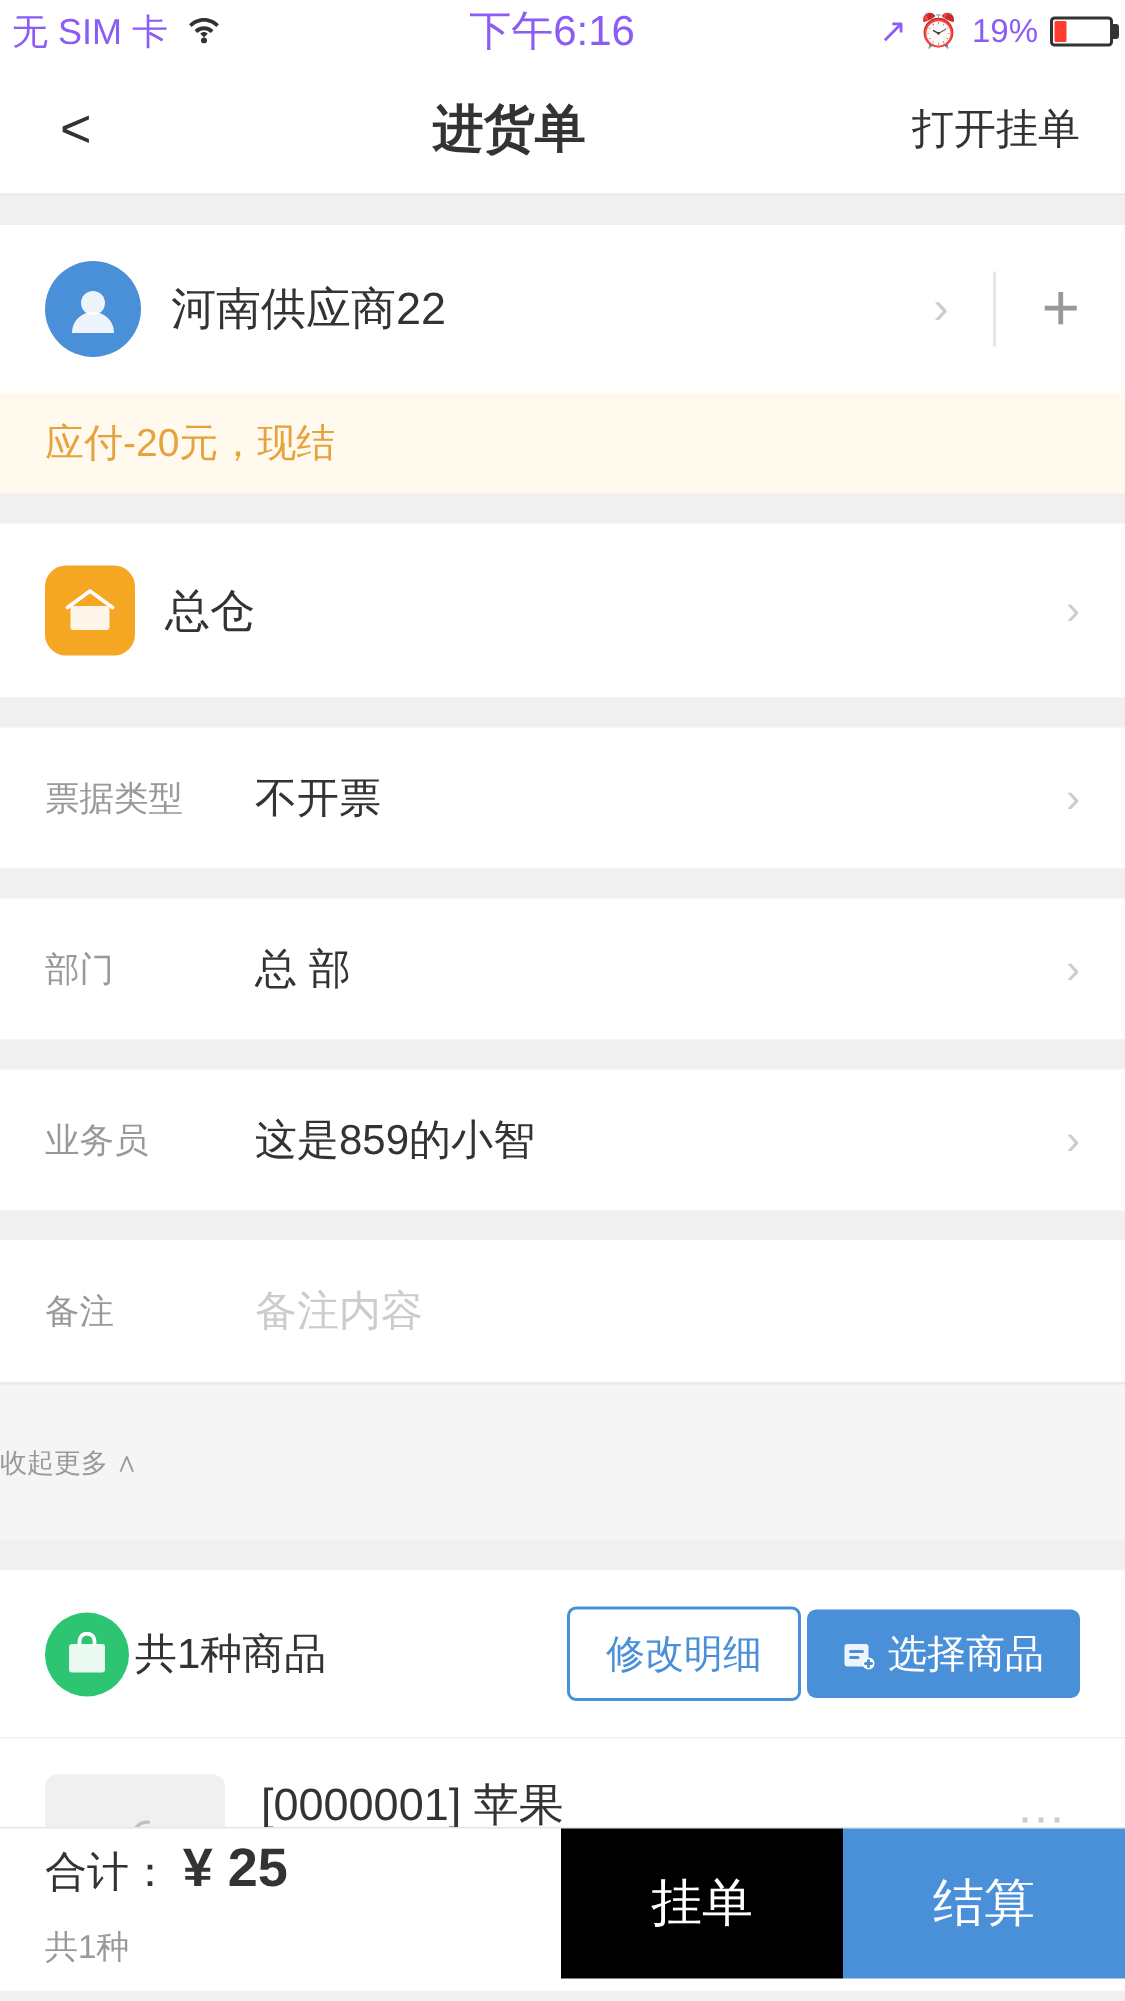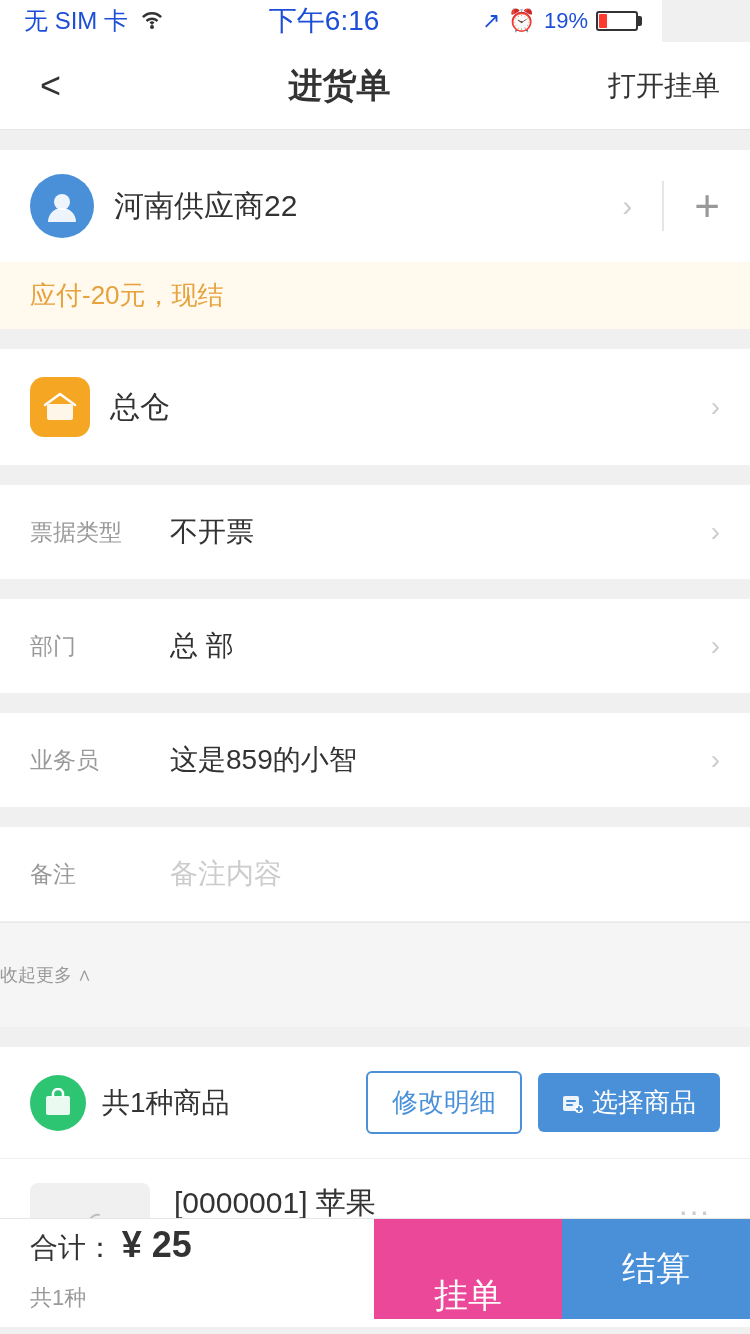--- a/index.html
+++ b/index.html
@@ -8,29 +8,29 @@
       width: 750px;
       min-height: 1334px;
       font-family: -apple-system, "PingFang SC", "Helvetica Neue", Arial, sans-serif;
       background: #f0f0f0;
       font-size: 28px;
       color: #333;
     }
 
     
     .status-bar {
-      width: 662px;
+      width: 750px;
       height: 42px;
       background: #fff;
       display: flex;
       align-items: center;
       justify-content: space-between;
-      padding: 0 24px;
+      padding: 0 8px;
       font-size: 24px;
-      color: #1d4ed8;
+      color: #8b5cf6;
     }
     .status-left { display: flex; align-items: center; gap: 10px; }
     .status-center { font-size: 28px; font-weight: 500; }
     .status-right { display: flex; align-items: center; gap: 8px; font-size: 22px; }
     .battery-icon {
       display: inline-block;
       width: 42px;
       height: 20px;
       border: 2px solid #333;
       border-radius: 3px;
@@ -209,21 +209,21 @@
       cursor: pointer;
       border-top: 1px solid #e8e8e8;
     }
 
     
     .product-header {
       display: flex;
       align-items: center;
       padding: 24px 30px;
       background: #fff;
-      gap: 16px;
+      gap: 4px;
     }
     .product-icon {
       width: 56px;
       height: 56px;
       border-radius: 50%;
       background: #2dc572;
       display: flex;
       align-items: center;
       justify-content: center;
       color: #fff;
@@ -319,23 +319,23 @@
       padding: 0 30px;
     }
     .footer-total-count {
       font-size: 22px;
       color: #999;
       margin-top: 16px;
     }
     .footer-hang {
       width: 188px;
       height: 100px;
-      background: #ec4899;
-      display: flex;
-      align-items: flex-end;
+      background: #000000;
+      display: flex;
+      align-items: center;
       justify-content: center;
       font-size: 34px;
       color: #fff;
       cursor: pointer;
     }
     .footer-checkout {
       width: 188px;
       height: 100px;
       background: #4a90d9;
       display: flex;

